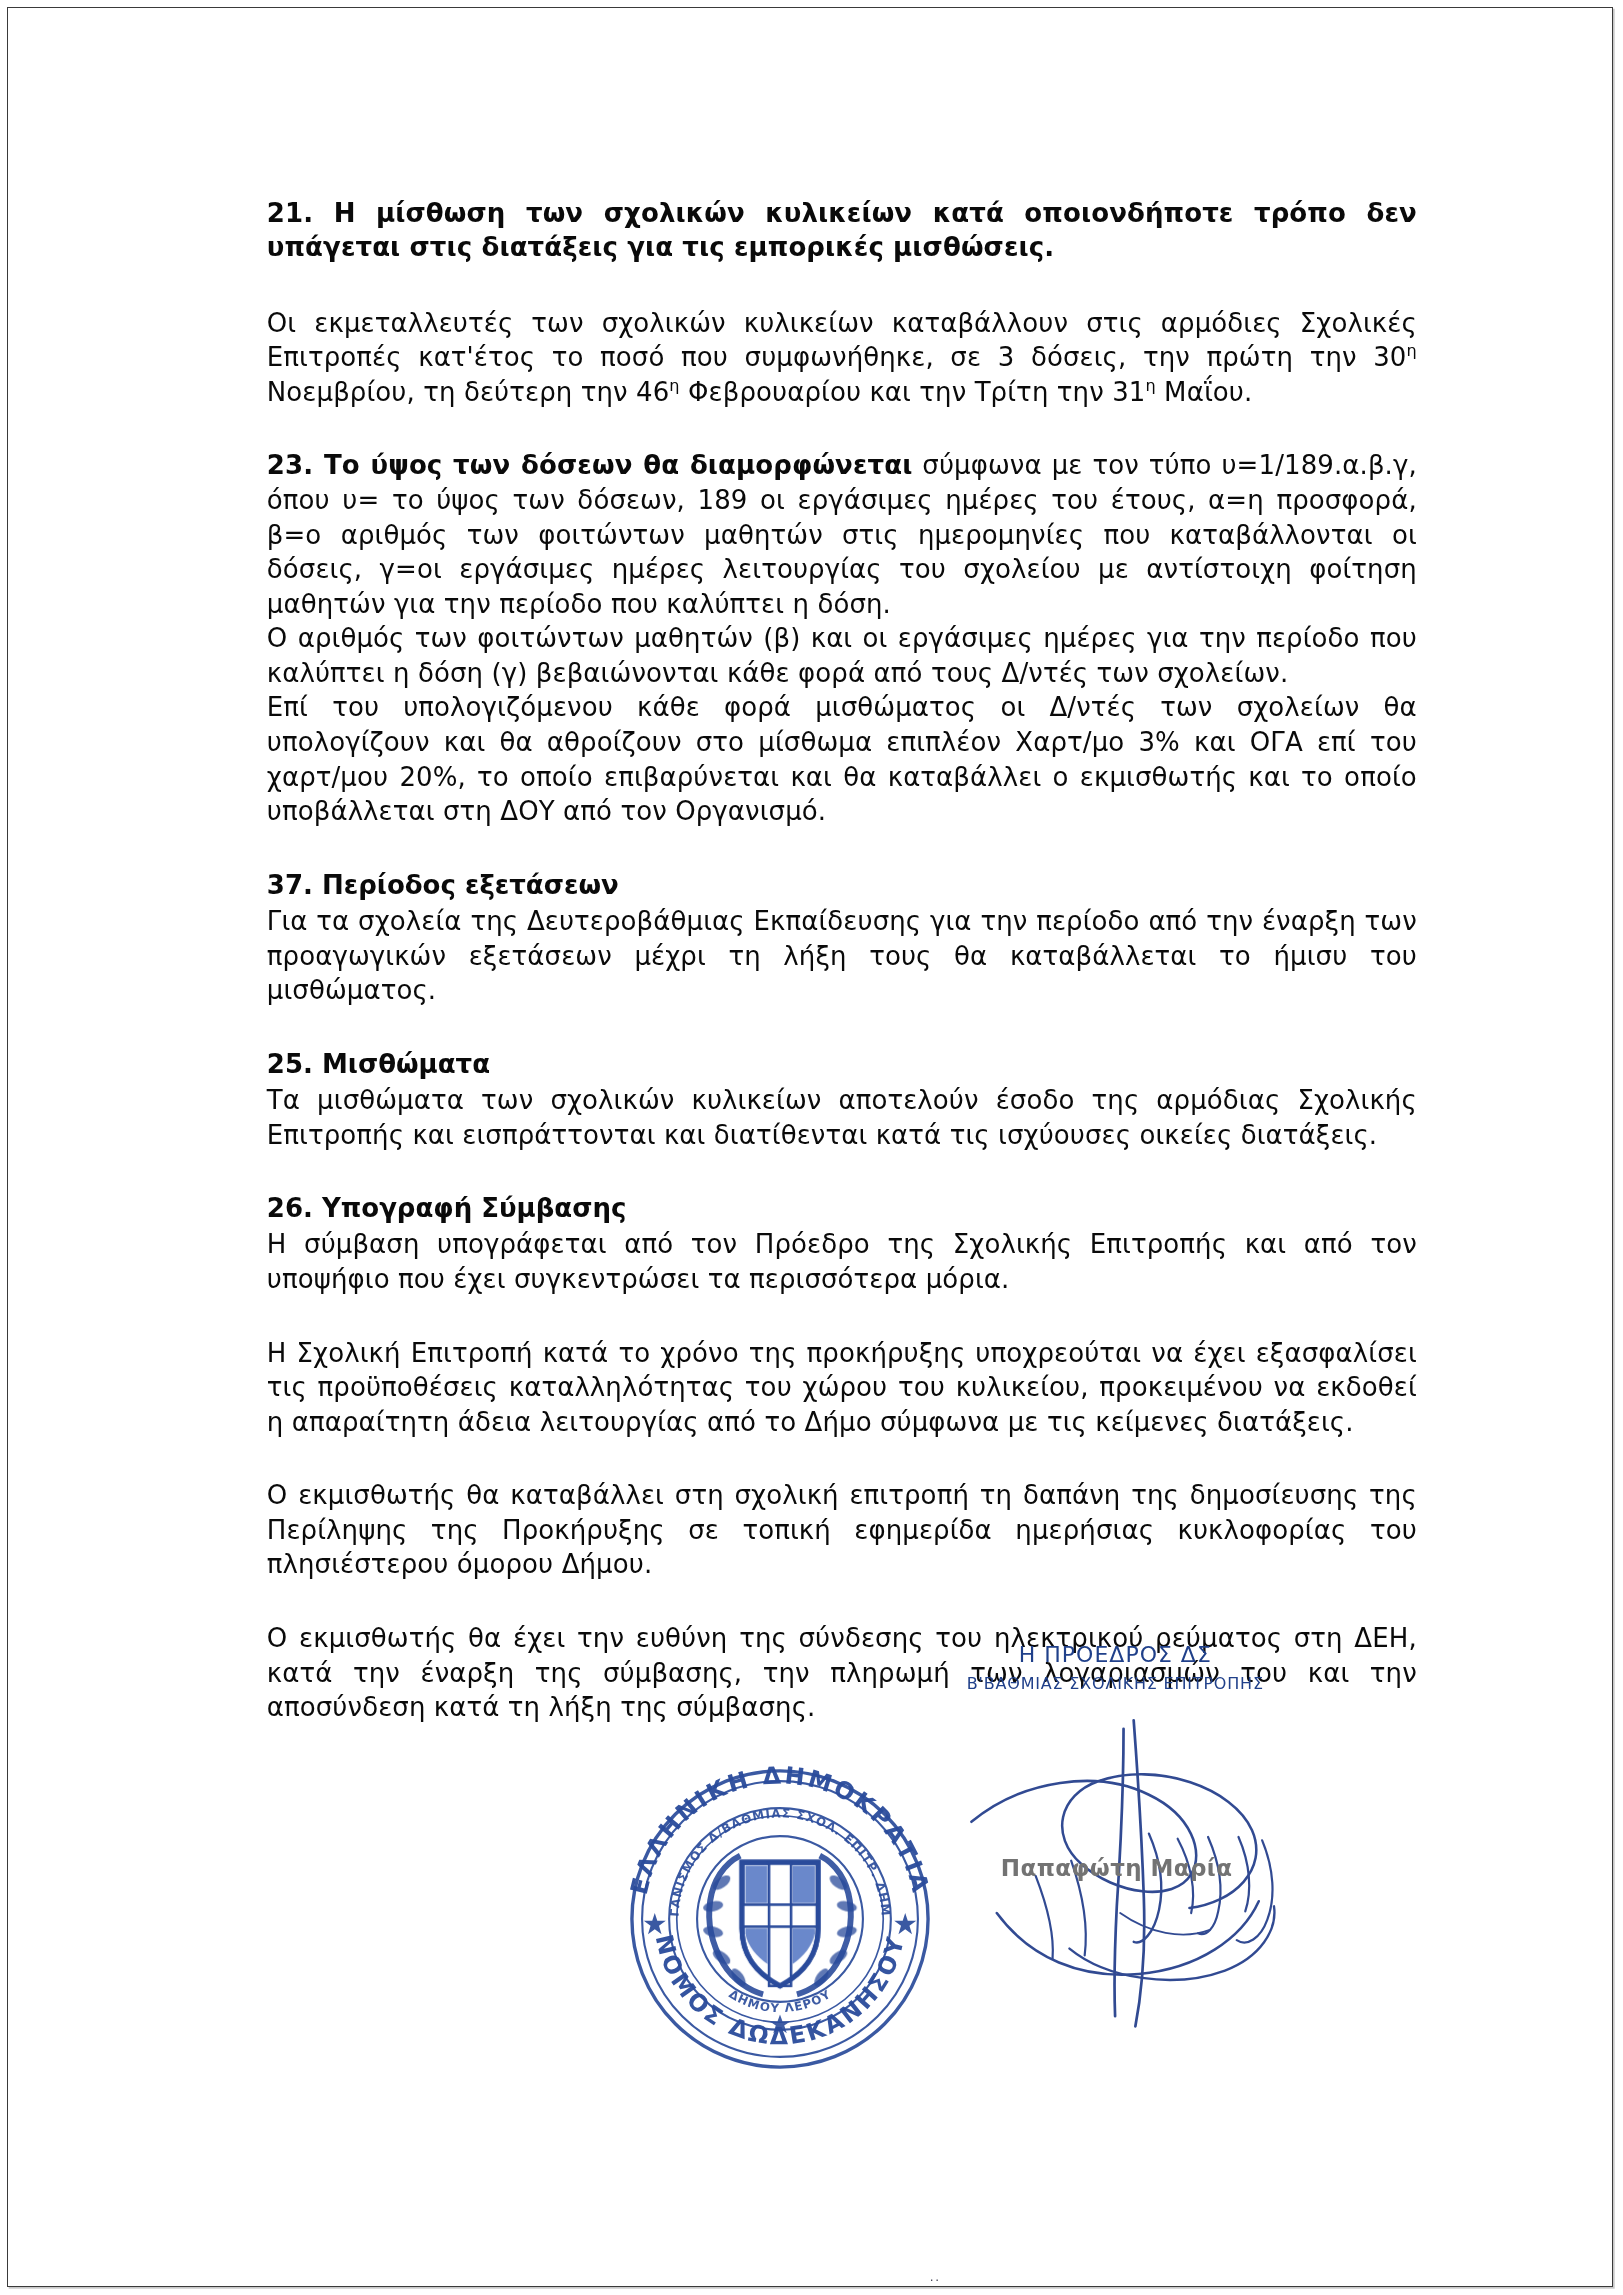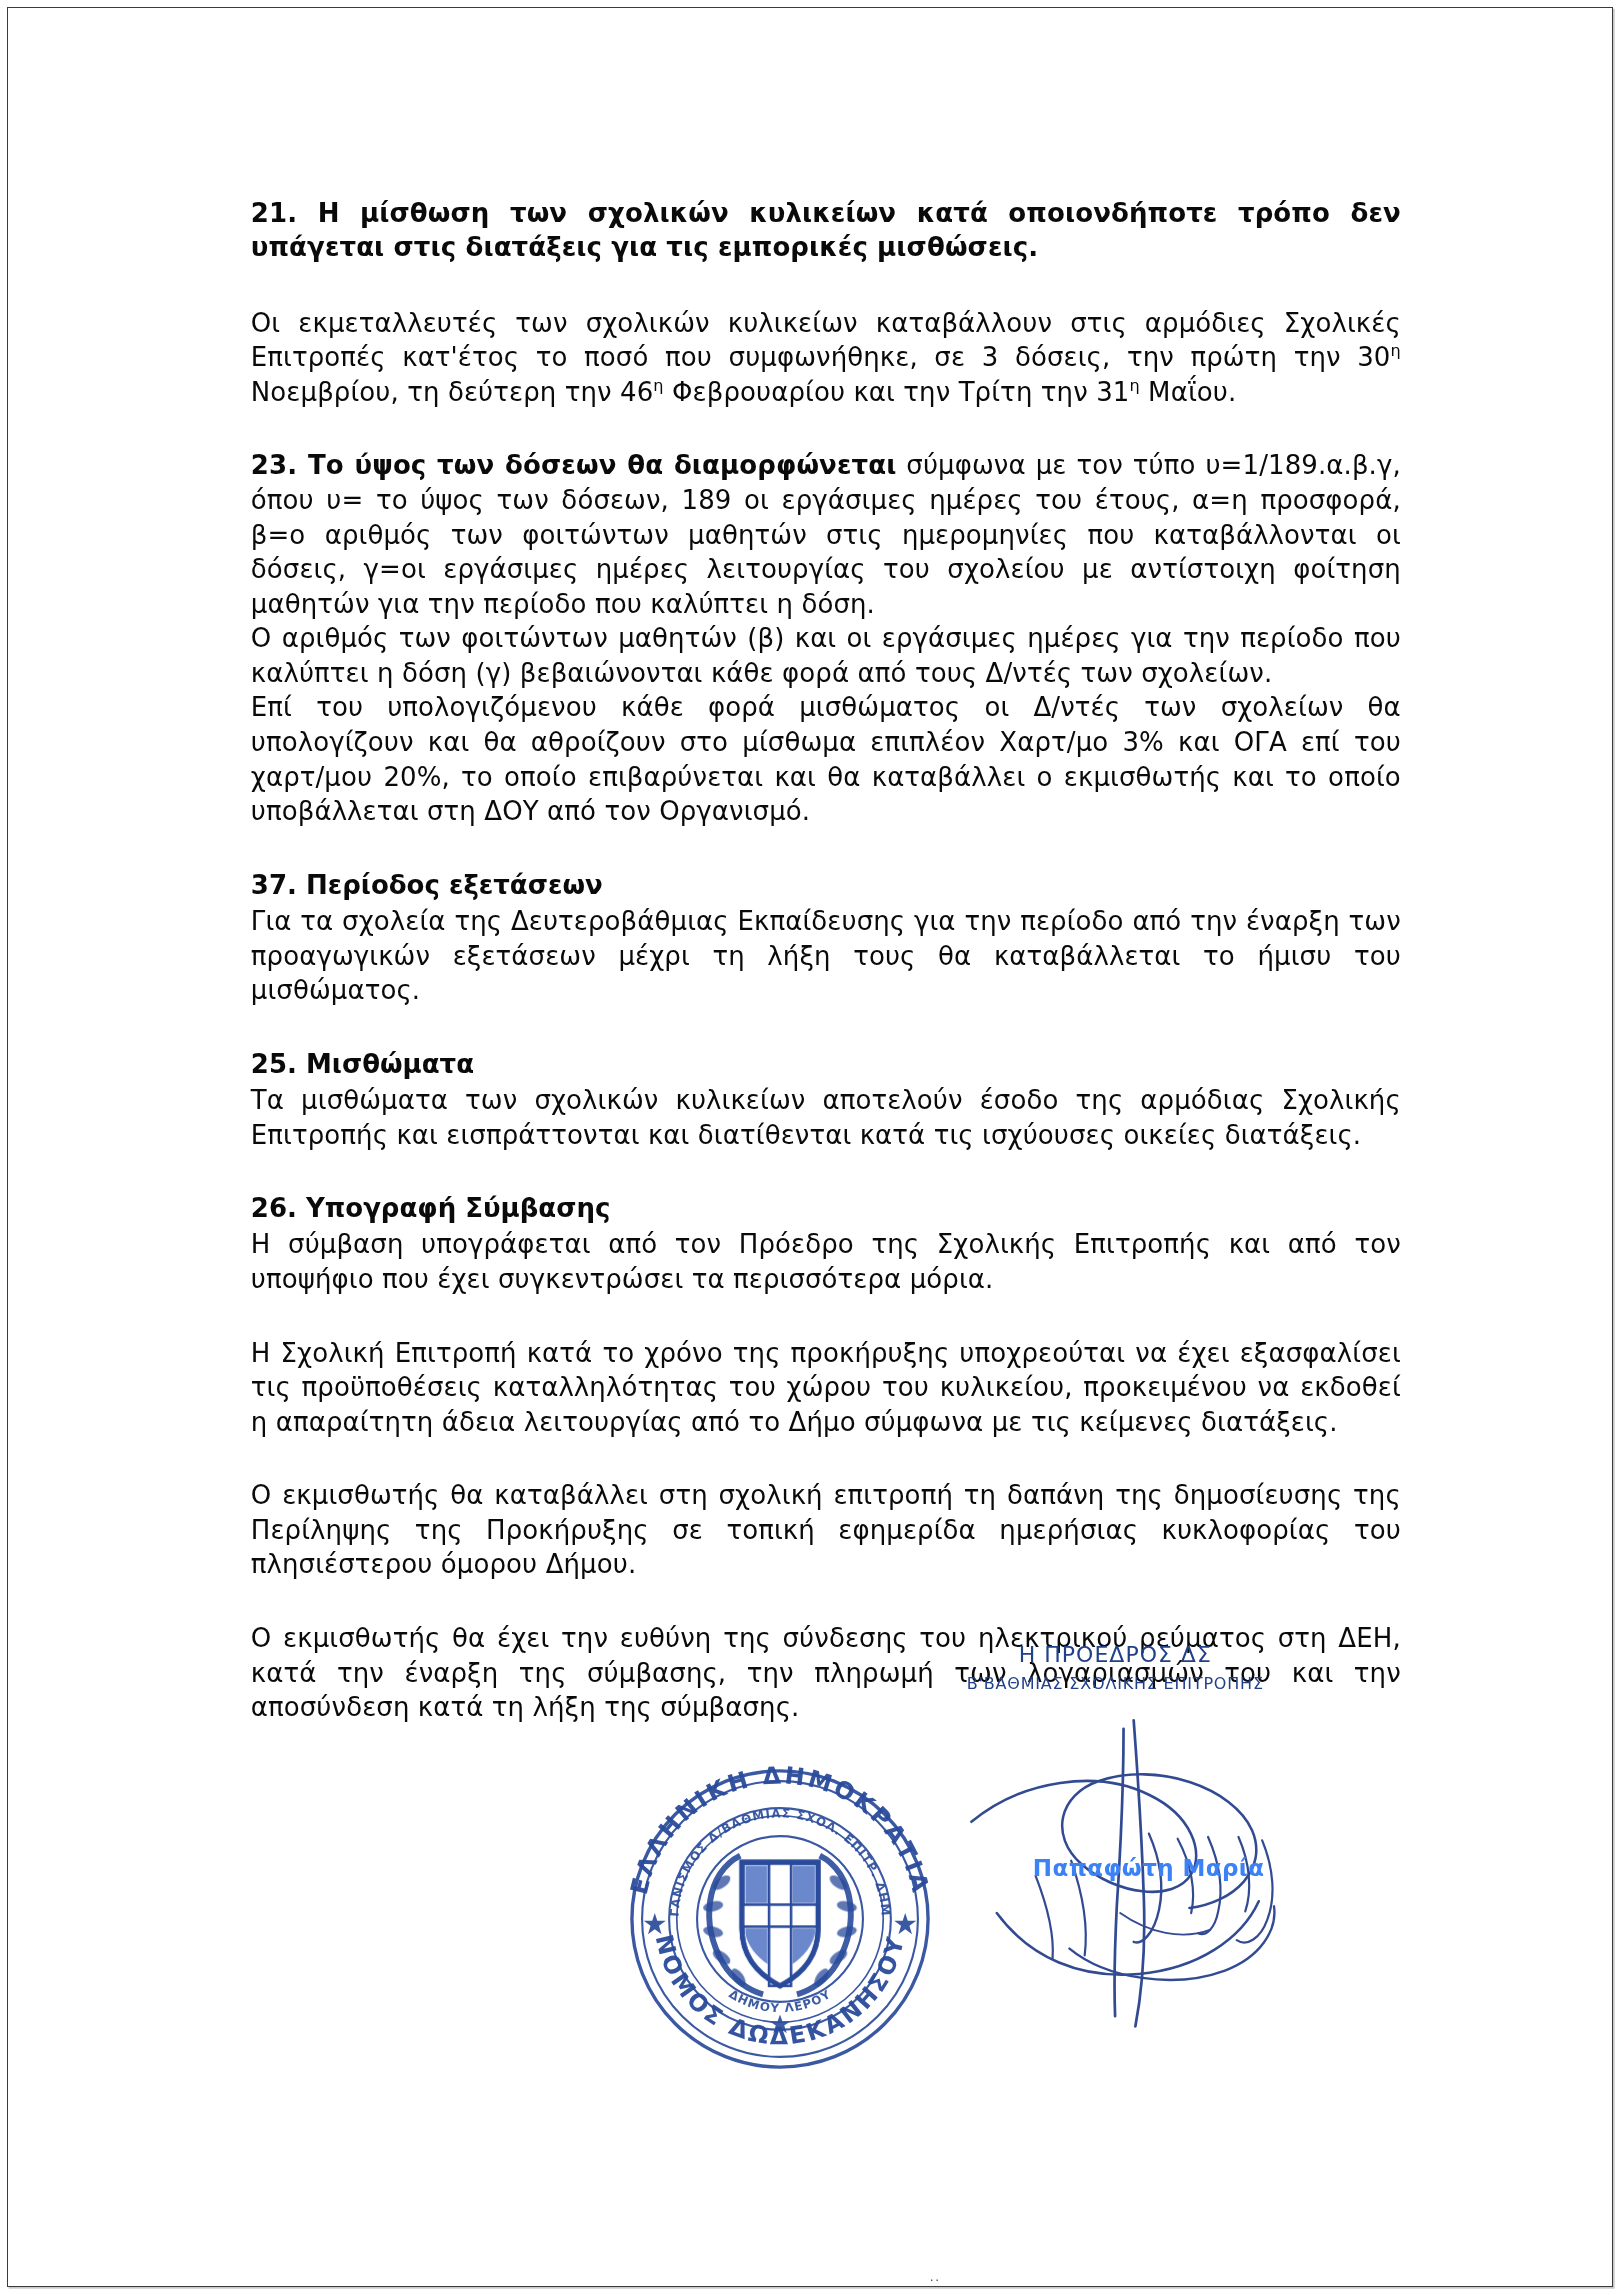--- a/index.html
+++ b/index.html
@@ -24,21 +24,21 @@
     top: 6.8px;
     width: 1606px;
     height: 2280px;
     background: #ffffff;
     border: 0.8px solid #3a3a3a;
     box-sizing: border-box;
     box-shadow: 1.7px 1.7px 0 0 #c9c9c9;
   }
   .doc-body {
     position: absolute;
-    left: 243px;
+    left: 259px;
     top: 188px;
     width: 1150px;
   }
   .para {
     font-size: 26px;
     line-height: 1.33;
     color: #0a0a0a;
     text-align: justify;
     margin: 0;
     letter-spacing: 0.1px;
@@ -78,25 +78,25 @@
   }
   .sig-line2 {
     font-size: 16px;
     letter-spacing: 0.8px;
     color: #20408a;
     margin-top: 6.8px;
     white-space: nowrap;
   }
   .sig-name {
     position: absolute;
-    left: 1025px;
+    left: 993px;
     top: 1847px;
     font-size: 23px;
     font-weight: bold;
-    color: #3b82f6;
+    color: #737373;
     letter-spacing: 0.4px;
     white-space: nowrap;
   }
   .sig-scribble {
     position: absolute;
     left: 862px;
     top: 1687px;
     width: 524px;
     height: 355px;
     pointer-events: none;

